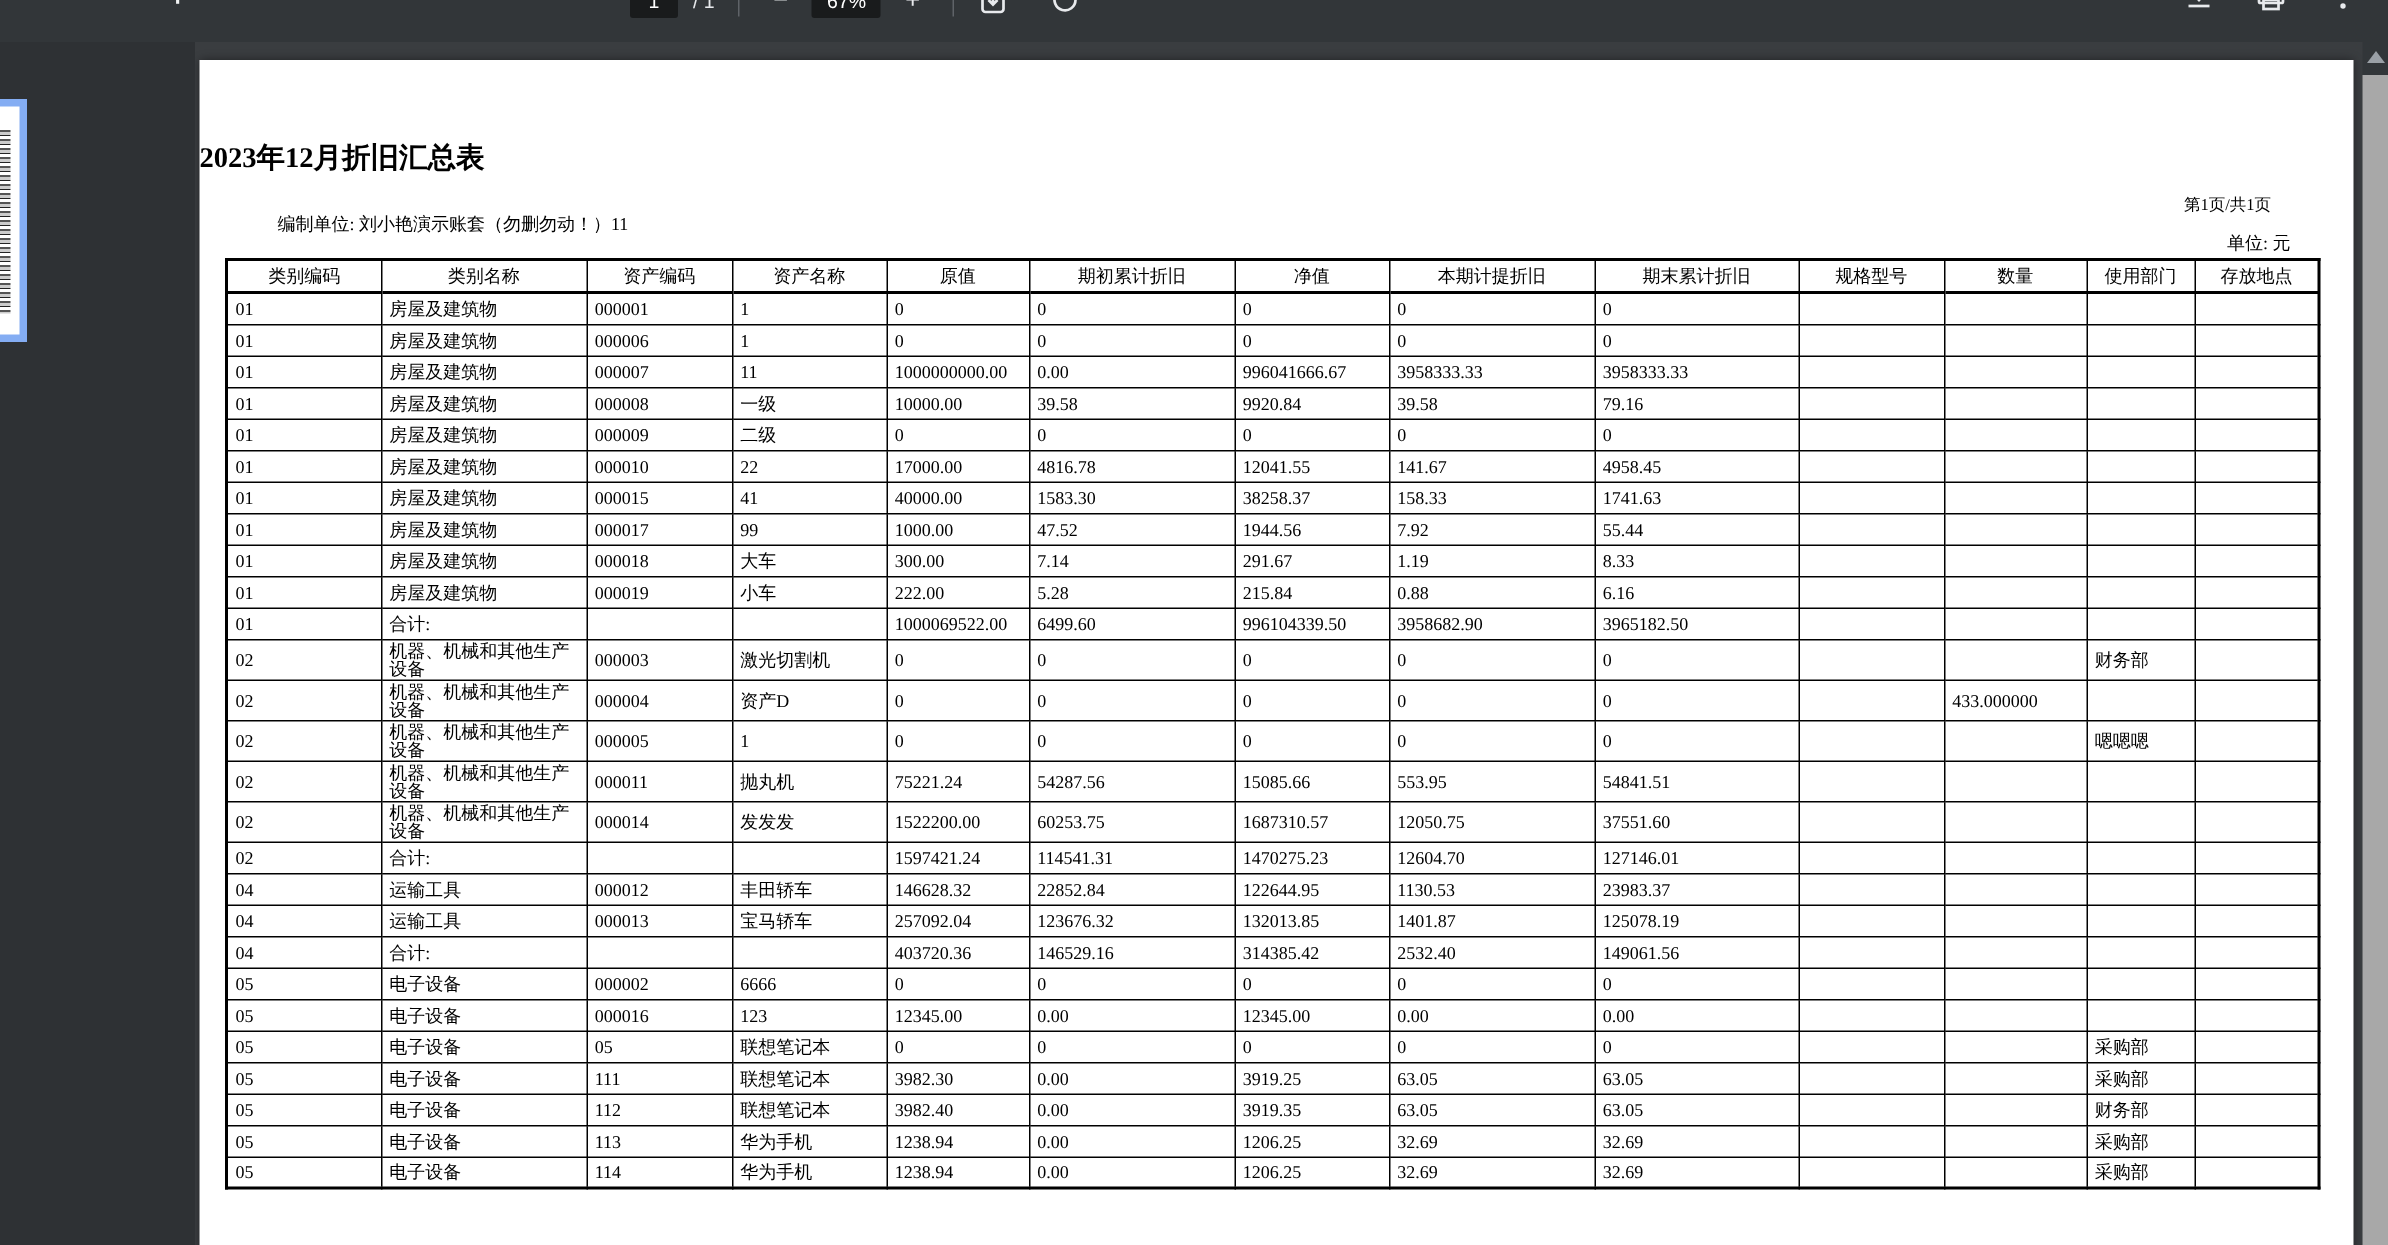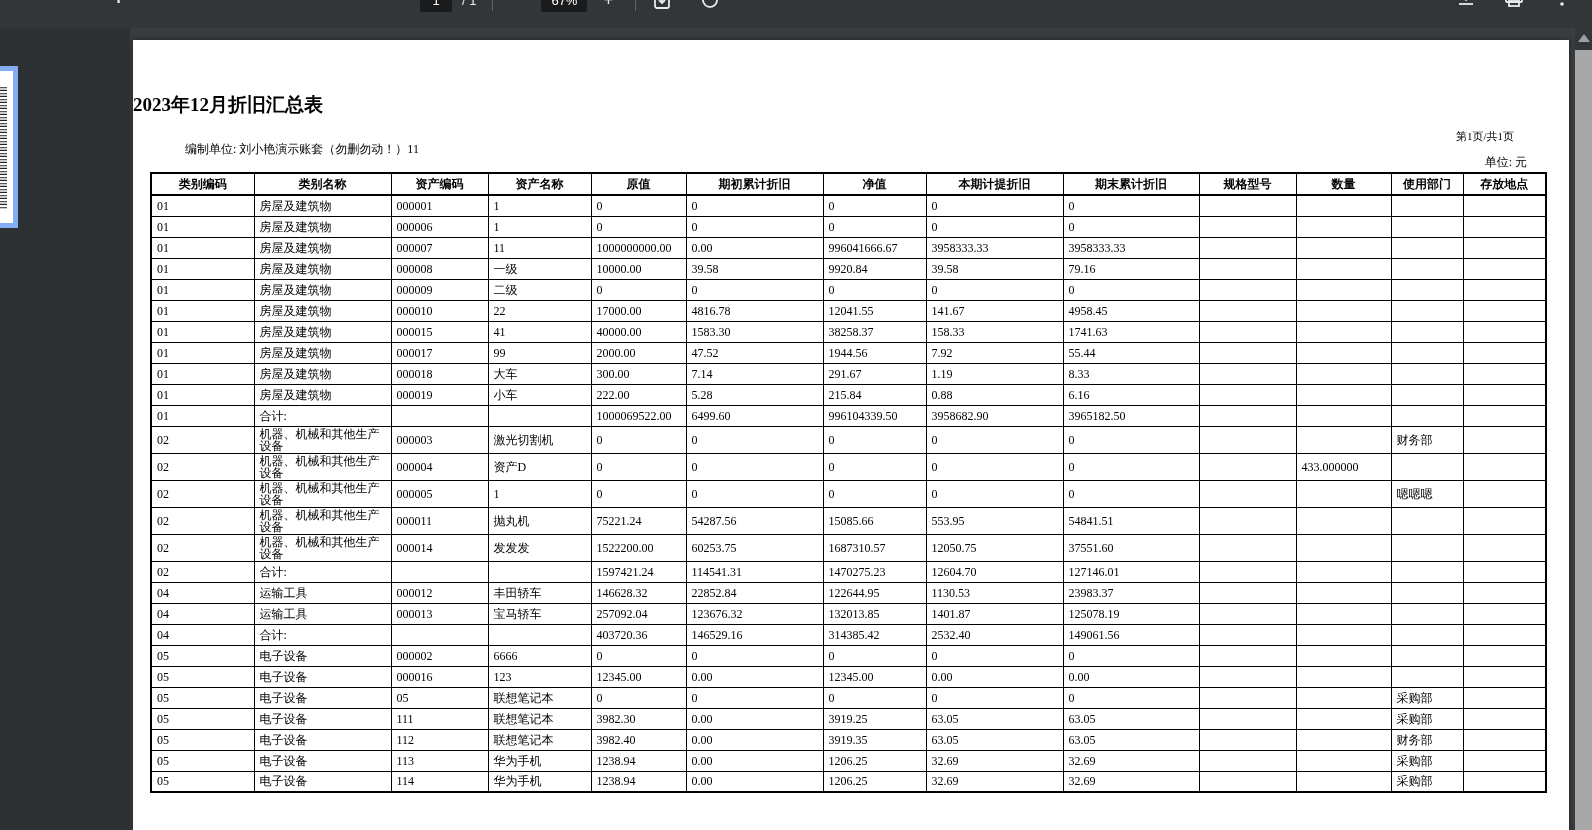--- a/index.html
+++ b/index.html
@@ -50,21 +50,21 @@
   .doc-title { position:absolute; top:52px; left:0; width:100%;
                text-align:left; font-size:19px; font-weight:bold; }
   .meta-pageinfo { position:absolute; top:89px; right:55px; font-size:11px; }
   .meta-prepared { position:absolute; top:101px; left:24px; font-size:12px;margin-left:28px; }
   .meta-unit { position:absolute; top:114px; right:42px; font-size:12px; }
 
   table.rpt { position:absolute; left:17px; top:132px; width:1395px;
               border-collapse:collapse; table-layout:fixed;
               border:2px solid #000; }
   .rpt th { border:1px solid #000; border-bottom:2px solid #000;
-            font-size:12px; font-weight:bold; height:22px;
+            font-size:12px; font-weight:normal; height:22px;
             text-align:center; padding:1px 0; }
   .rpt td { border:1px solid #000; font-size:12px; height:21px;
             line-height:12px; padding:1px 5px; text-align:left;
             word-break:break-all; overflow:hidden; }
 </style>
 </head>
 <body>
 
 <div class="viewer">
 
@@ -268,21 +268,21 @@
             <td></td>
             <td></td>
             <td></td>
             <td></td>
           </tr>
           <tr>
             <td>01</td>
             <td>房屋及建筑物</td>
             <td>000017</td>
             <td>99</td>
-            <td>2000.00</td>
+            <td>1000.00</td>
             <td>47.52</td>
             <td>1944.56</td>
             <td>7.92</td>
             <td>55.44</td>
             <td></td>
             <td></td>
             <td></td>
             <td></td>
           </tr>
           <tr>

